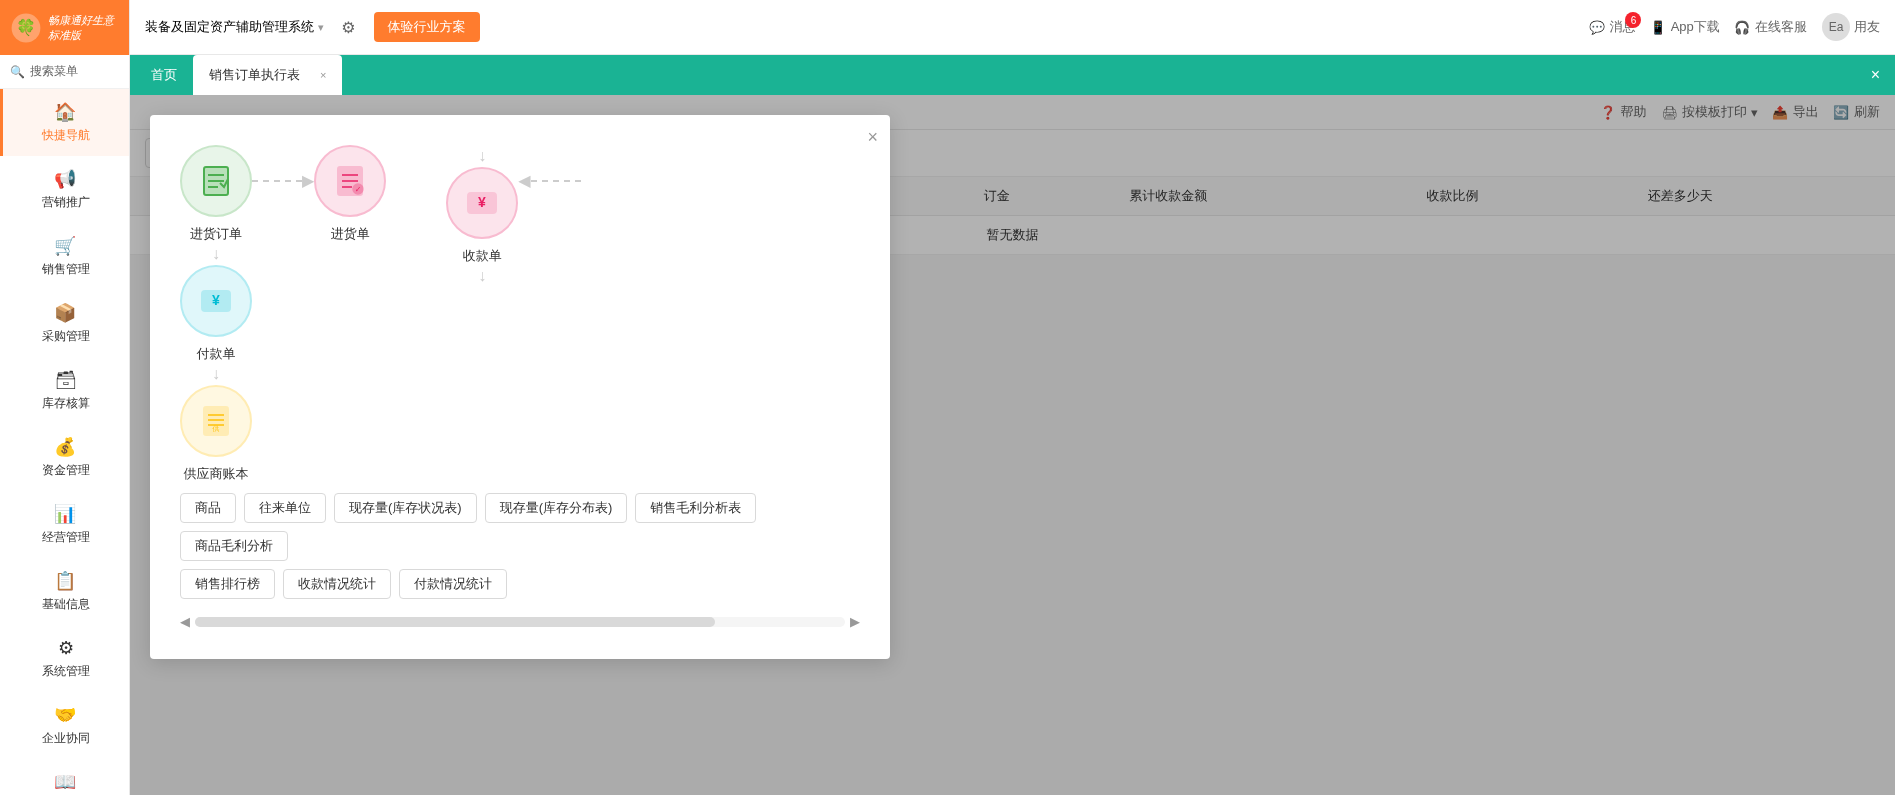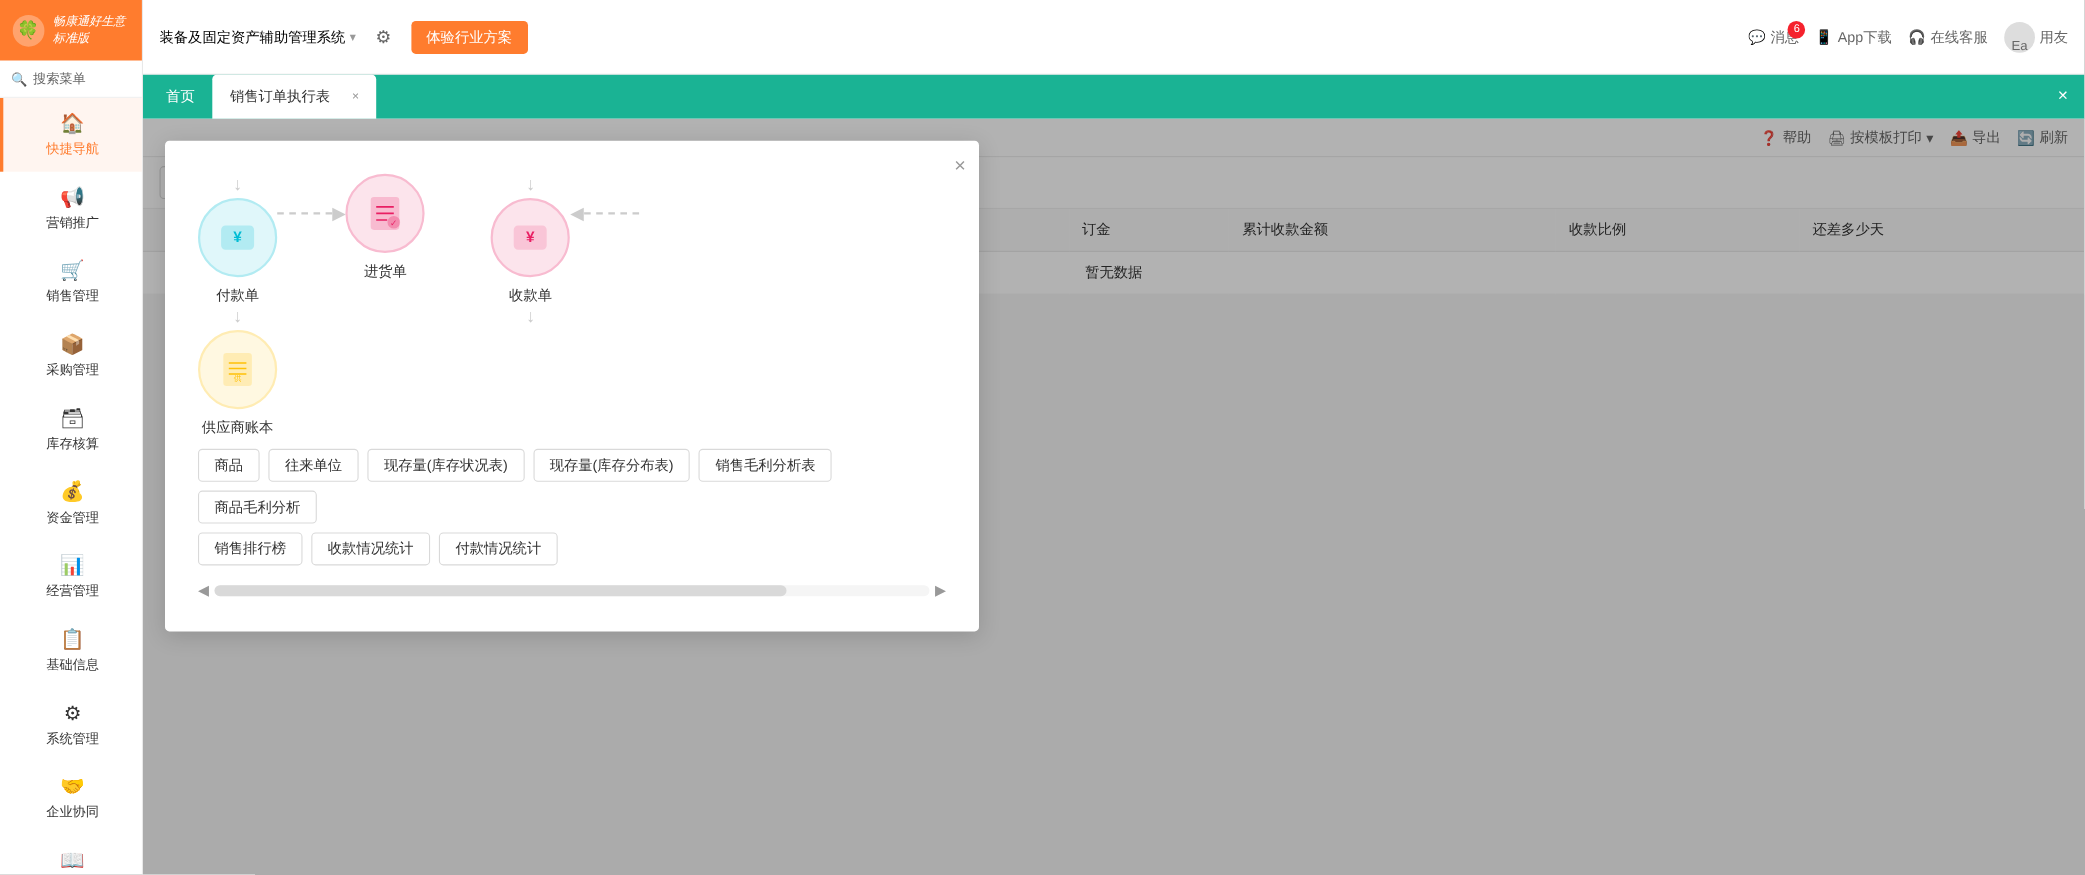--- a/index.html
+++ b/index.html
@@ -16,29 +16,29 @@
     .sidebar-search { padding: 8px 10px; border-bottom: 1px solid #f0f0f0; display: flex; align-items: center; gap: 5px; color: #666; font-size: 12px; cursor: pointer; }
     .sidebar-nav { flex: 1; overflow-y: auto; }
     .sidebar-item { display: flex; flex-direction: column; align-items: center; padding: 12px 5px; cursor: pointer; color: #333; font-size: 12px; gap: 4px; border-left: 3px solid transparent; }
     .sidebar-item.active { background: #fff5f0; border-left-color: #ff7c2e; color: #ff7c2e; }
     .sidebar-item-icon { font-size: 18px; }
 
     
     .main-area { flex: 1; display: flex; flex-direction: column; overflow: hidden; }
 
     
-    .topbar { height: 68px; background: #fff; display: flex; align-items: center; padding: 0 15px; gap: 10px; border-bottom: 1px solid #e8e8e8; }
+    .topbar { height: 55px; background: #fff; display: flex; align-items: center; padding: 0 15px; gap: 10px; border-bottom: 1px solid #e8e8e8; }
     .topbar-dropdown { display: flex; align-items: center; gap: 4px; cursor: pointer; }
     .topbar-dropdown-arrow { color: #999; font-size: 11px; }
     .topbar-settings { width: 30px; height: 30px; display: flex; align-items: center; justify-content: center; cursor: pointer; color: #666; font-size: 16px; }
     .topbar-experience { background: #ff7c2e; color: #fff; border: none; padding: 6px 14px; border-radius: 4px; cursor: pointer; font-size: 13px; text-align: center; }
     .topbar-right { margin-left: auto; display: flex; align-items: center; gap: 15px; }
     .topbar-right-item { display: flex; align-items: center; gap: 4px; color: #666; font-size: 13px; cursor: pointer; position: relative; }
     .badge { background: #f5222d; color: #fff; border-radius: 50%; width: 16px; height: 16px; font-size: 10px; display: flex; align-items: center; justify-content: center; position: absolute; top: -6px; right: -6px; }
-    .user-avatar { width: 28px; height: 28px; border-radius: 50%; background: #ddd; display: flex; align-items: flex-end; justify-content: center; font-size: 12px; }
+    .user-avatar { width: 28px; height: 28px; border-radius: 50%; background: #ddd; display: flex; align-items: center; justify-content: center; font-size: 12px; }
 
     
     .tabbar { height: 40px; background: #1ab394; display: flex; align-items: center; padding: 0 5px; }
     .tab-item { padding: 0 16px; height: 40px; display: flex; align-items: center; gap: 6px; cursor: pointer; font-size: 13px; color: rgba(255,255,255,0.8); }
     .tab-item.home { color: #fff; }
     .tab-item.active { background: #fff; color: #333; border-radius: 4px 4px 0 0; gap: 20px; }
     .tab-close { font-size: 11px; color: #999; }
     .tabbar-close-btn { margin-left: auto; color: #fff; cursor: pointer; padding: 0 10px; font-size: 16px; }
 
     
@@ -261,20 +261,33 @@
       </div>
 
       <div class="modal-overlay">
         <div class="modal">
           <span class="modal-close">×</span>
 
           <div style="display: flex; align-items: flex-start; gap: 0; margin-bottom: 10px;">
 
             <div style="display: flex; flex-direction: column; align-items: center; gap: 0;">
 
+              <div class="flow-node">
+                <div class="flow-circle green">
+                  <svg width="36" height="36" viewBox="0 0 36 36">
+                    <rect x="6" y="4" width="24" height="28" rx="2" fill="#4caf50" opacity="0.3"></rect>
+                    <rect x="6" y="4" width="24" height="28" rx="2" fill="none" stroke="#4caf50" stroke-width="2"></rect>
+                    <line x1="10" y1="12" x2="26" y2="12" stroke="#4caf50" stroke-width="2"></line>
+                    <line x1="10" y1="18" x2="26" y2="18" stroke="#4caf50" stroke-width="2"></line>
+                    <line x1="10" y1="24" x2="20" y2="24" stroke="#4caf50" stroke-width="2"></line>
+                    <polyline points="22,20 26,24 30,16" fill="none" stroke="#4caf50" stroke-width="2"></polyline>
+                  </svg>
+                </div>
+                <span class="flow-label">进货订单</span>
+              </div>
 
               <div class="flow-arrow-v">↓</div>
 
               <div class="flow-node">
                 <div class="flow-circle teal">
                   <svg width="36" height="36" viewBox="0 0 36 36">
                     <rect x="4" y="8" width="28" height="20" rx="3" fill="#00bcd4" opacity="0.2" stroke="#00bcd4" stroke-width="2"></rect>
                     <text x="18" y="22" text-anchor="middle" fill="#00bcd4" font-size="14" font-weight="bold">¥</text>
                   </svg>
                 </div>

